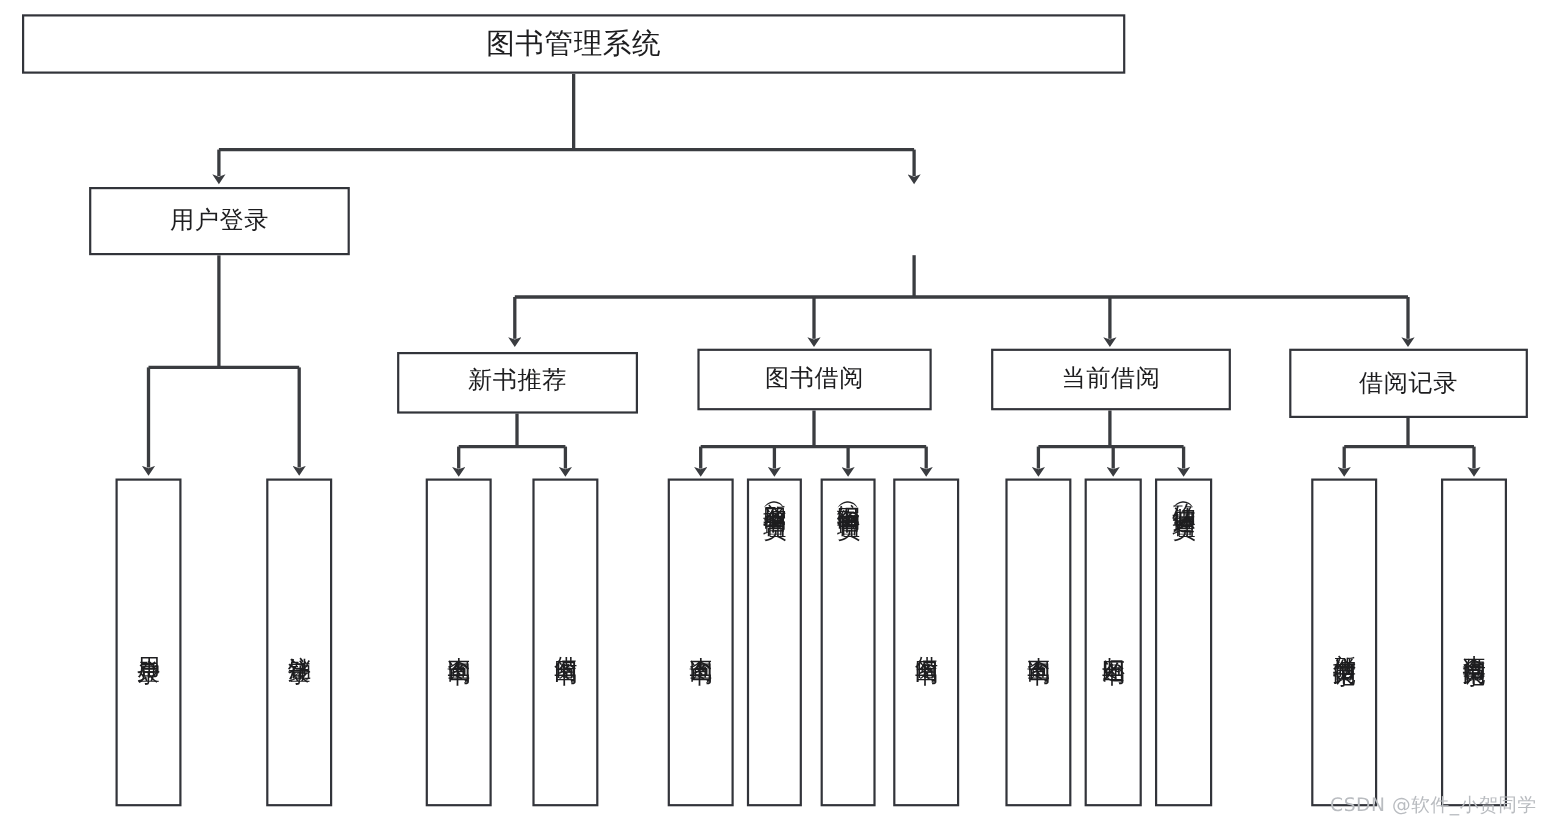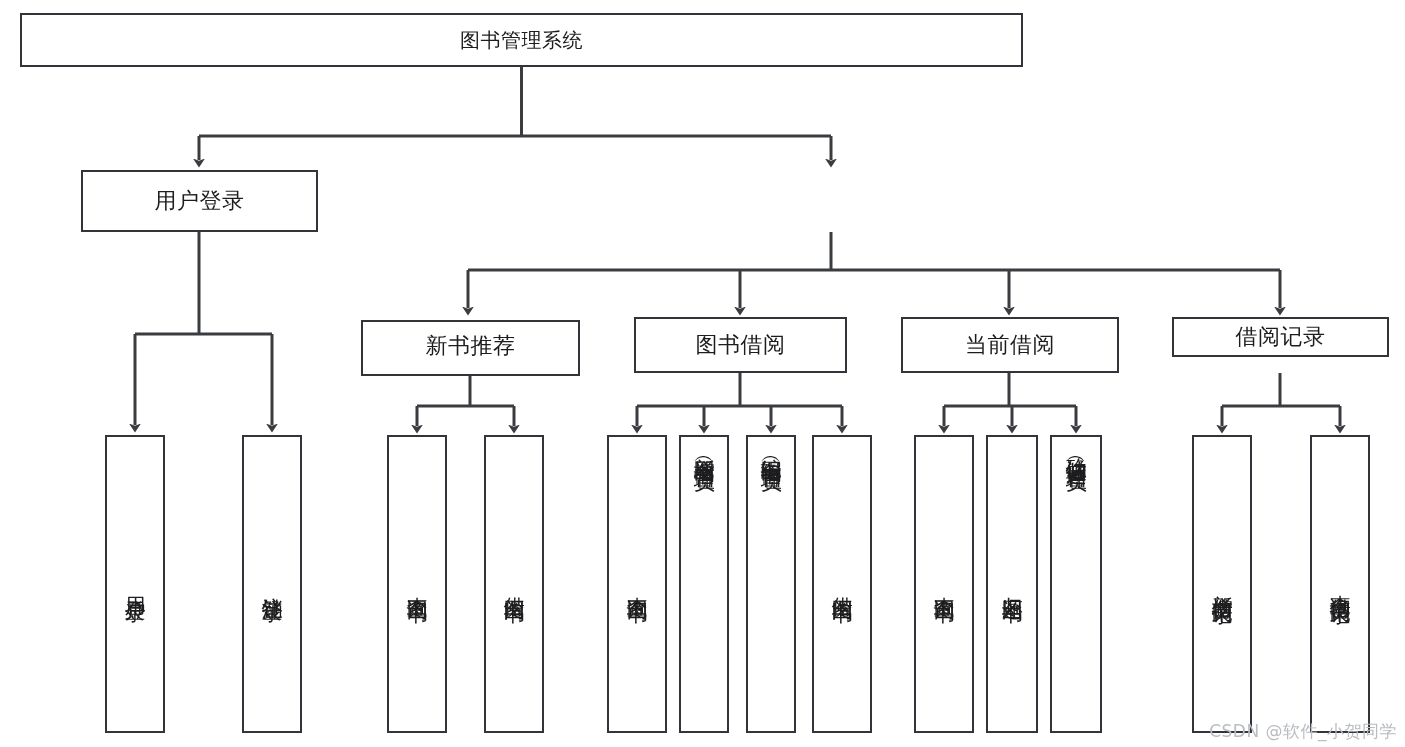--- a/index.html
+++ b/index.html
@@ -39,21 +39,21 @@
     color: #1d1d1f;
     line-height: 1.0;
     text-align: center;
     white-space: pre;
   }
   .node.horiz .label {
     font-size: 22px;
     letter-spacing: 0.5px;
   }
   .node.root .label {
-    font-size: 20px;
+    font-size: 26px;
   }
   .node.vert {
     align-items: flex-start;
     justify-content: center;
     padding-top: 4px;
   }
   .node.vert .label {
     writing-mode: vertical-rl;
     text-orientation: upright;
     font-size: 21px;
@@ -149,21 +149,21 @@
   </div>
 
   <div class="node horiz" style="left:901px; top:317px; width:218px; height:56px;">
     <span class="label">当前借阅</span>
   </div>
 
   <div class="node horiz" style="left:634px; top:317px; width:213px; height:56px;">
     <span class="label">图书借阅</span>
   </div>
 
-  <div class="node horiz" style="left:1172px; top:317px; width:217px; height:40px;">
+  <div class="node horiz" style="left:1172px; top:317px; width:217px; height:63px;">
     <span class="label">借阅记录</span>
   </div>
 
   <div class="node vert centered" style="left:105px; top:435px; width:60px; height:298px;">
     <span class="label">用户登录</span>
   </div>
 
   <div class="node vert centered" style="left:242px; top:435px; width:60px; height:298px;">
     <span class="label">注销登录</span>
   </div>

